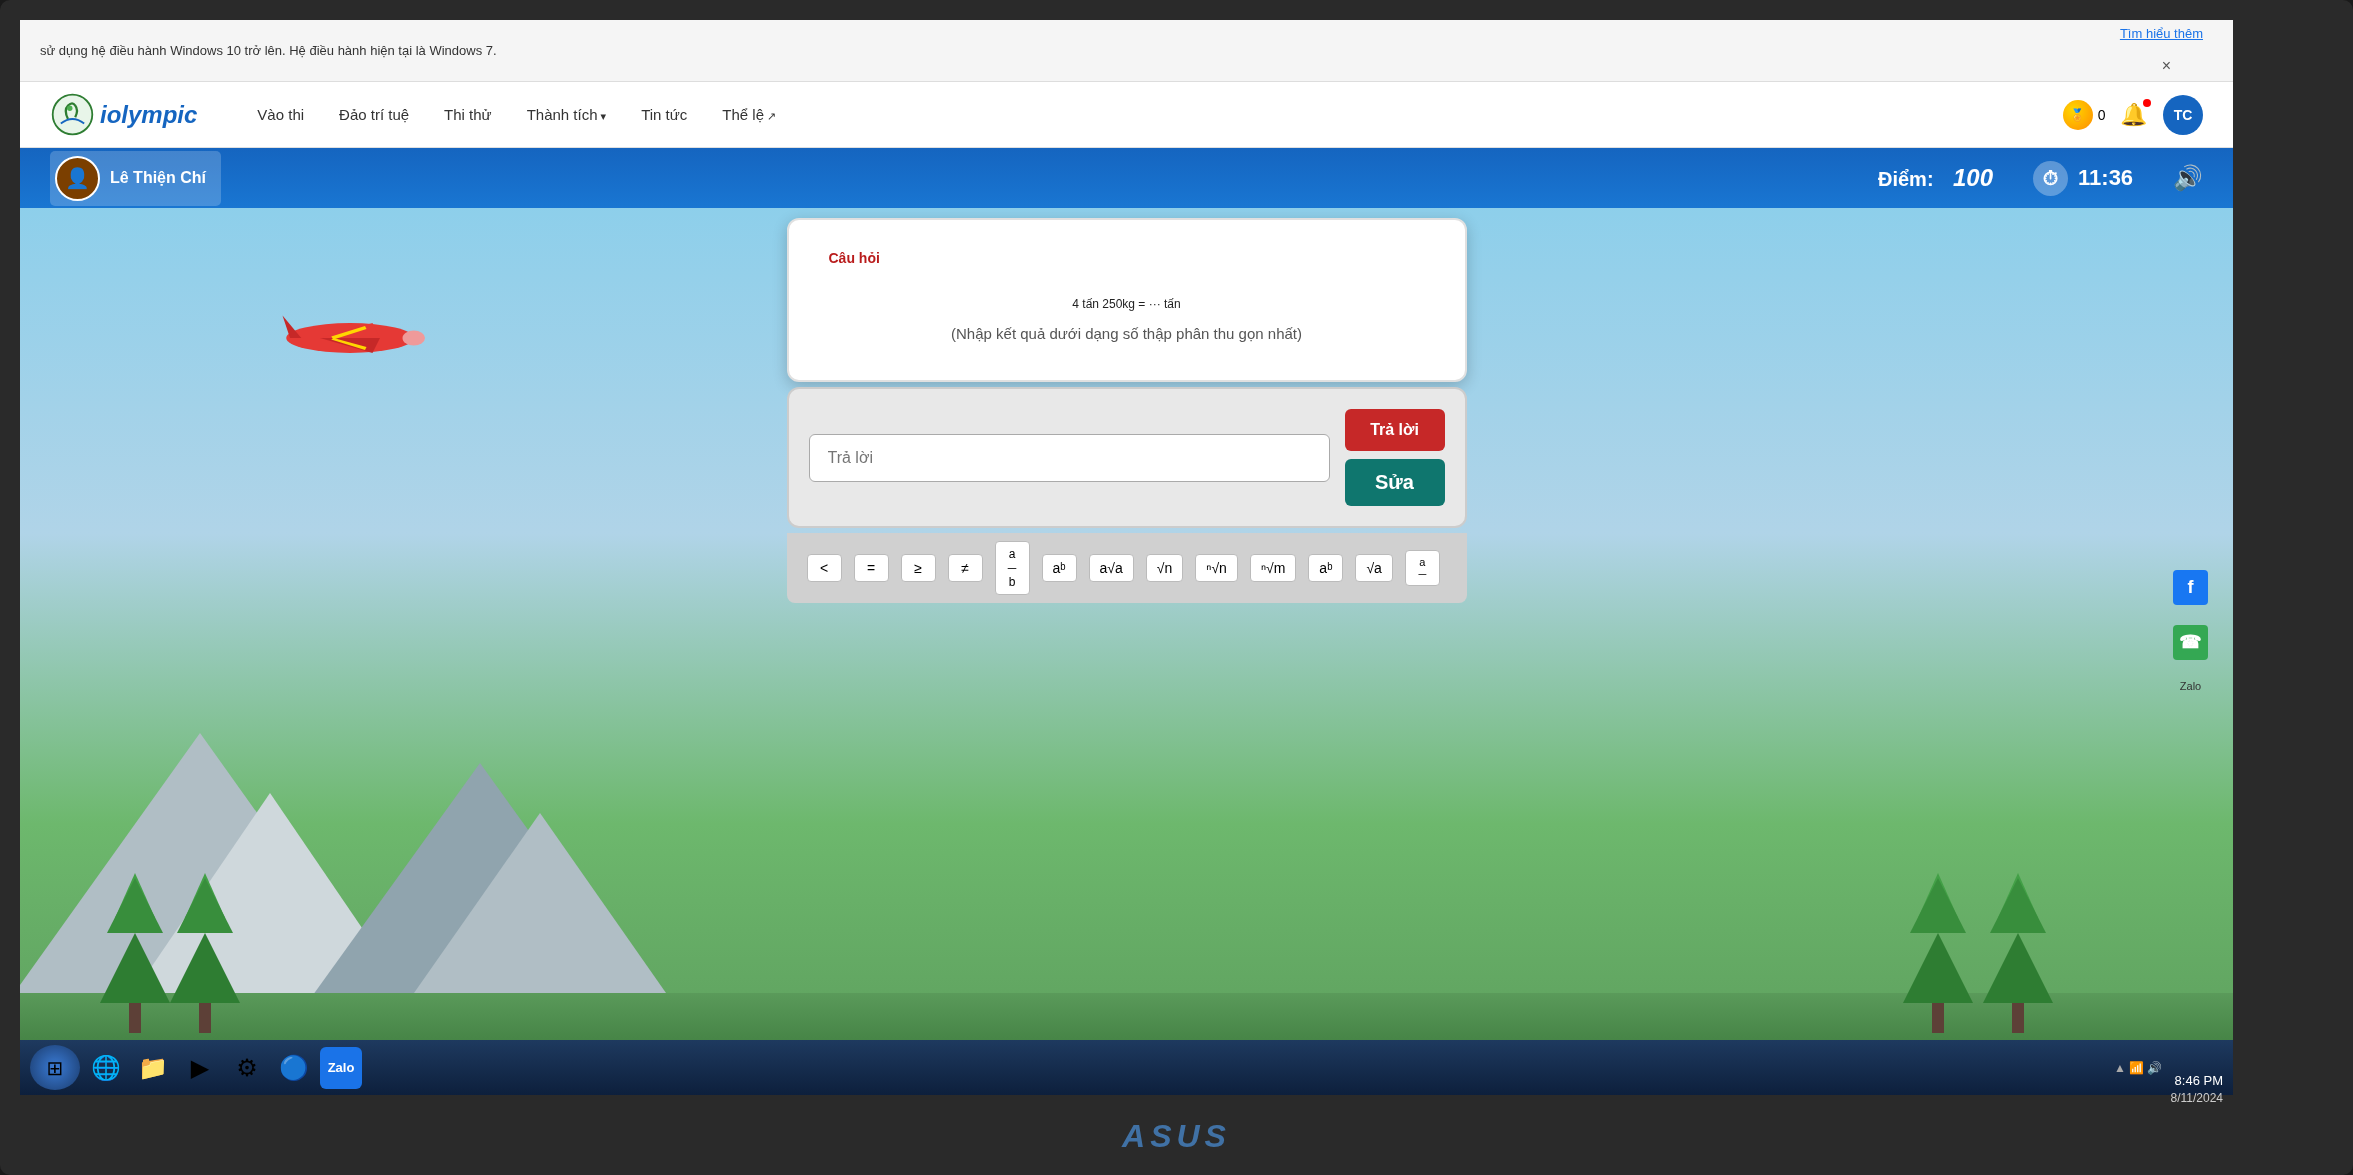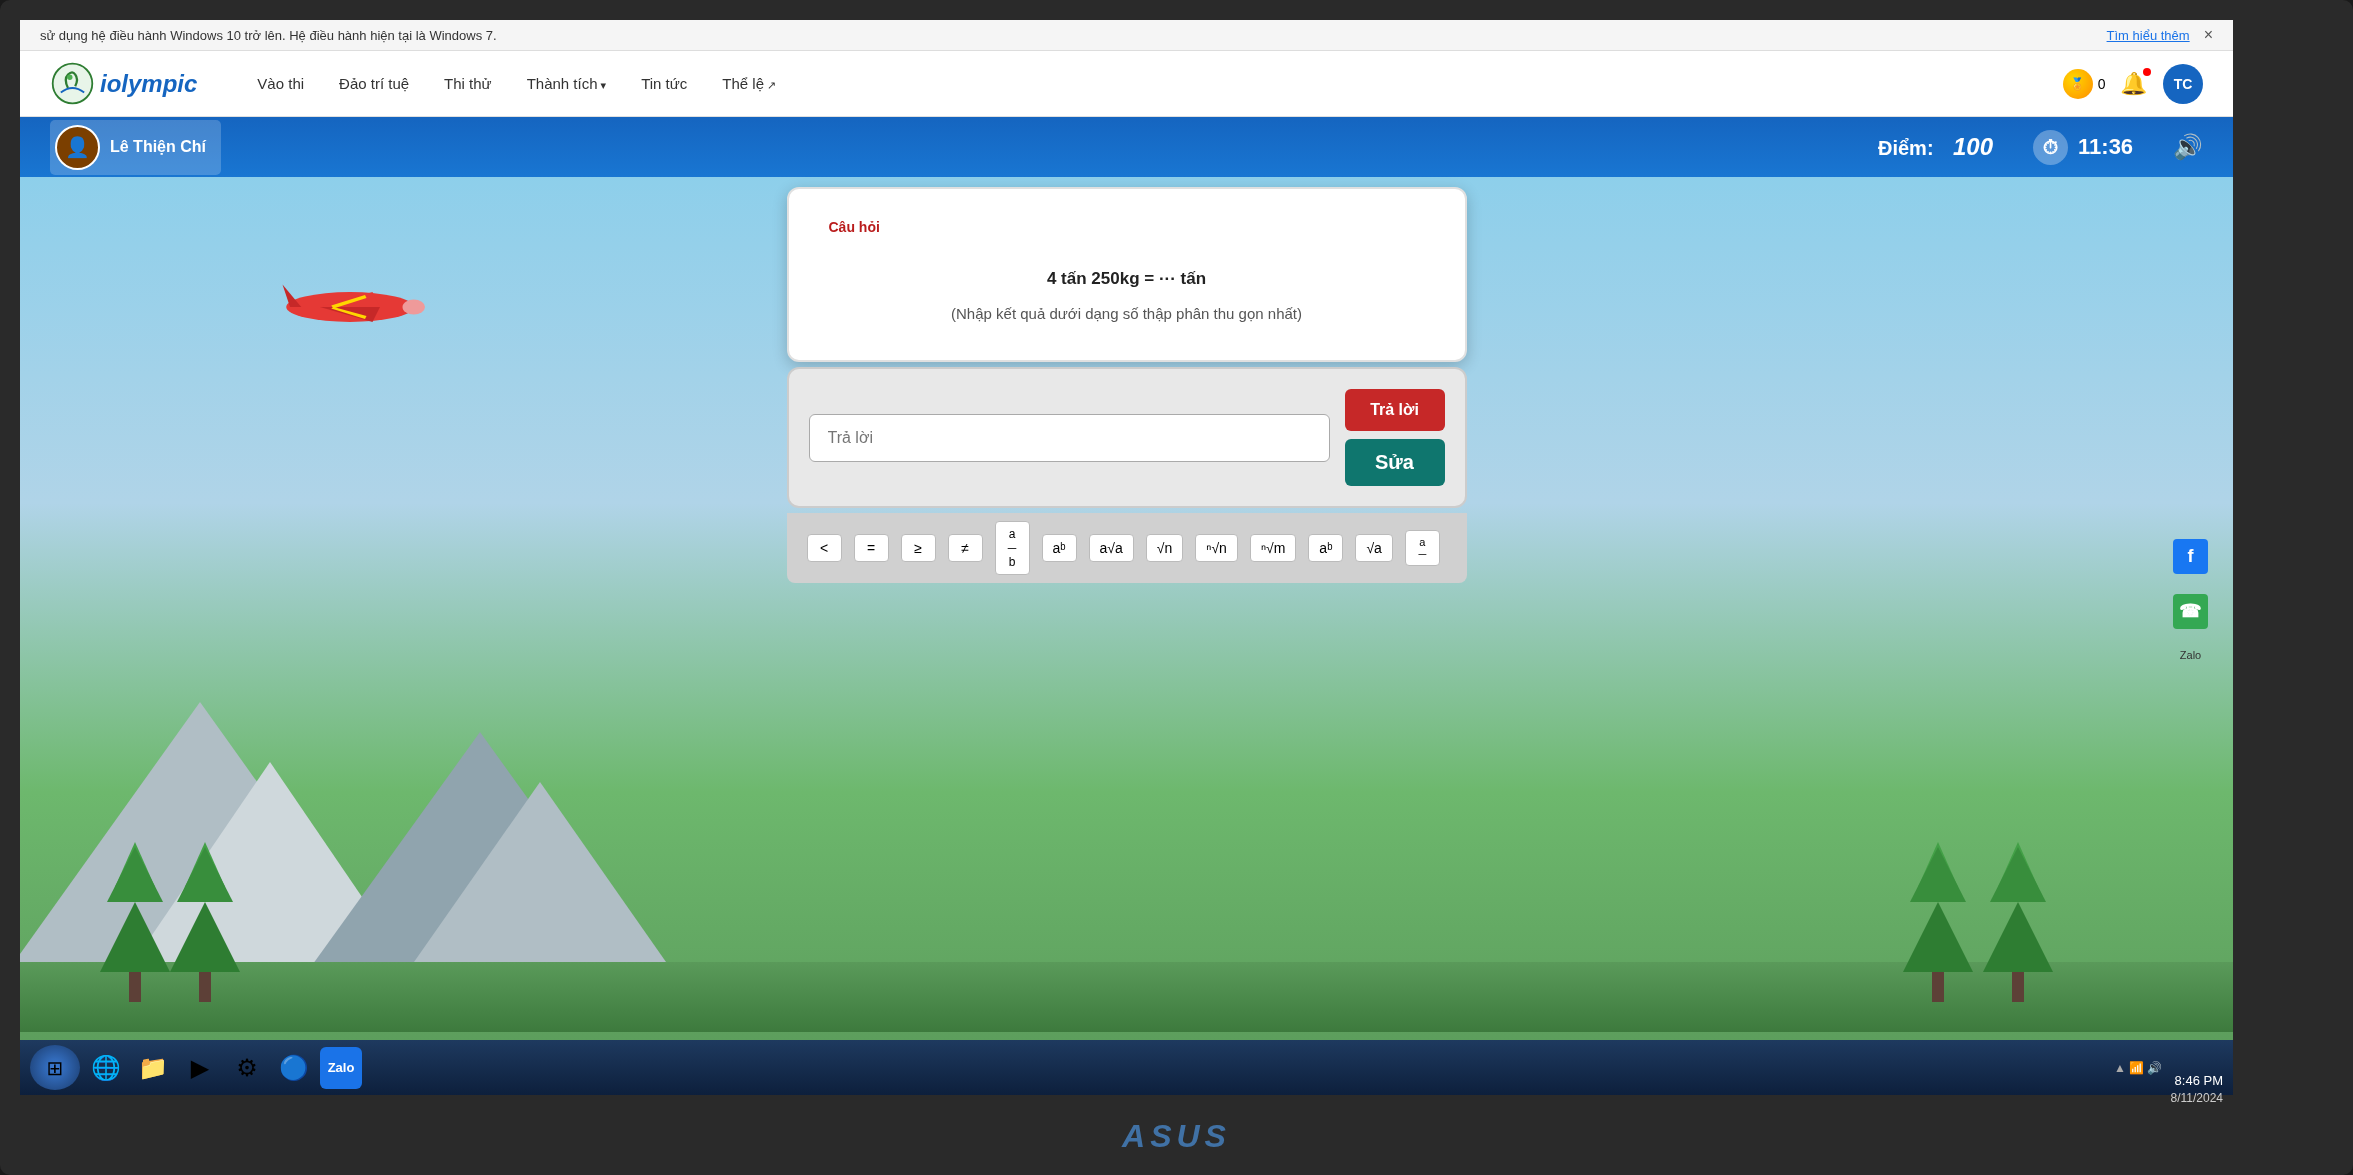--- a/index.html
+++ b/index.html
@@ -361,22 +361,22 @@
     }
 
     .question-content {
       text-align: center;
       font-size: 18px;
       color: #222;
       line-height: 2.2;
     }
 
     .question-math {
-      font-size: 17px;
-      font-weight: 700;
+      font-size: 12px;
+      font-weight: 400;
     }
 
     .question-hint {
       font-size: 16px;
       color: #333;
     }
 
     .question-note {
       font-size: 15px;
       color: #555;
@@ -556,21 +556,21 @@
     }
   </style>
 </head>
 <body>
 
 <div class="monitor-bezel">
   <div class="screen">
 
     <div class="browser-warning">
       <span>sử dụng hệ điều hành Windows 10 trở lên. Hệ điều hành hiện tại là Windows 7.</span>
-      <span style="display:flex;align-items:center;gap:4px;">
+      <span style="display:flex;align-items:center;gap:16px;flex-direction:column;">
         <span class="link">Tìm hiểu thêm</span>
         <span style="cursor:pointer;font-size:16px;color:#555;">×</span>
       </span>
     </div>
 
     <div class="navbar">
 
       <div class="logo">
         <svg class="logo-icon" viewBox="0 0 50 50">
           <circle cx="25" cy="25" r="22" fill="#e8f5e9" stroke="#2e7d32" stroke-width="2"></circle>

